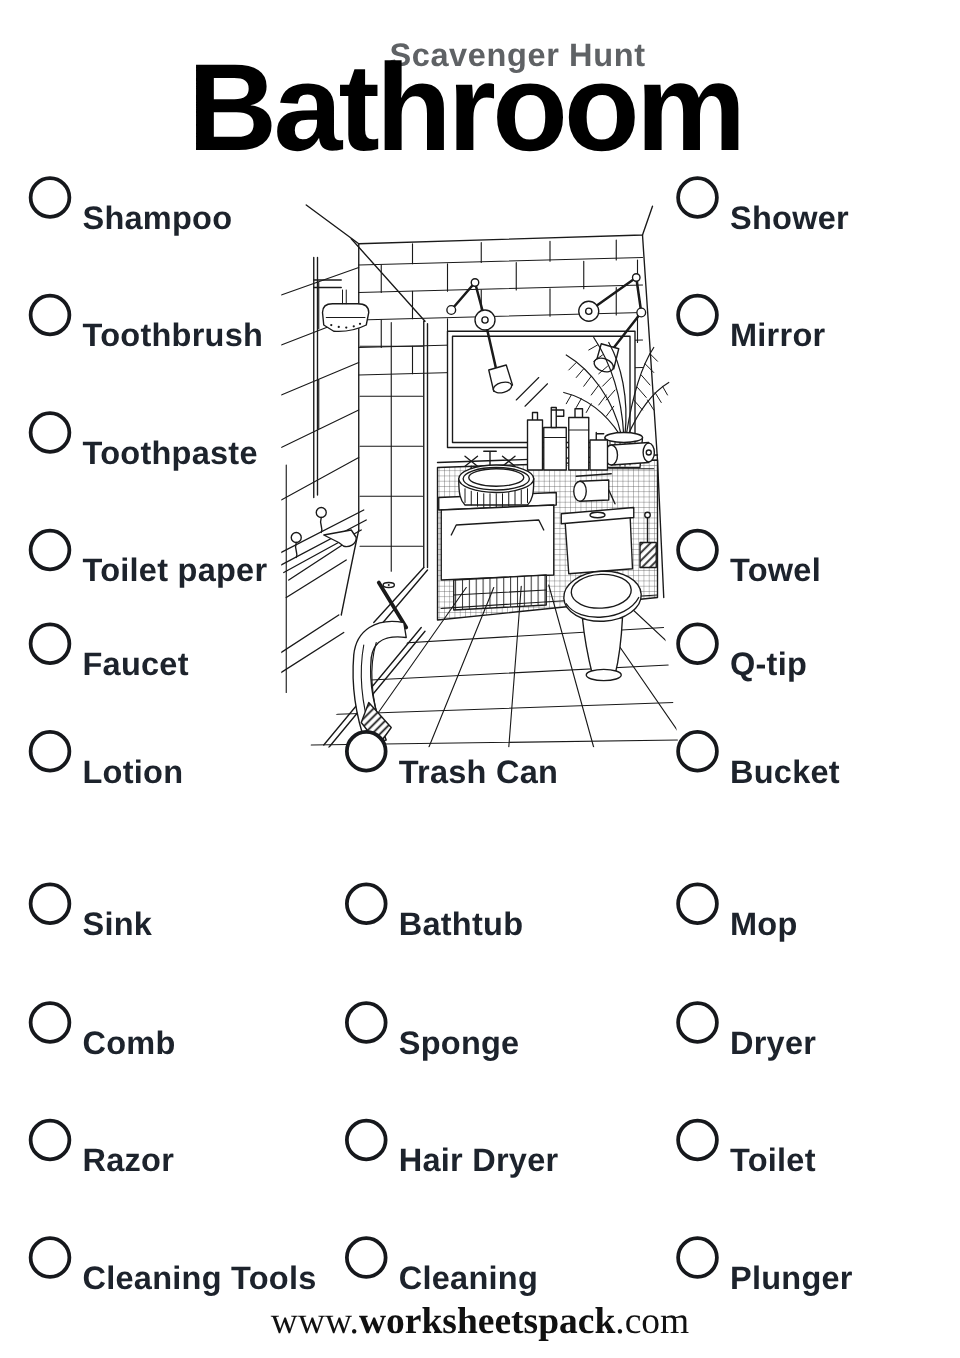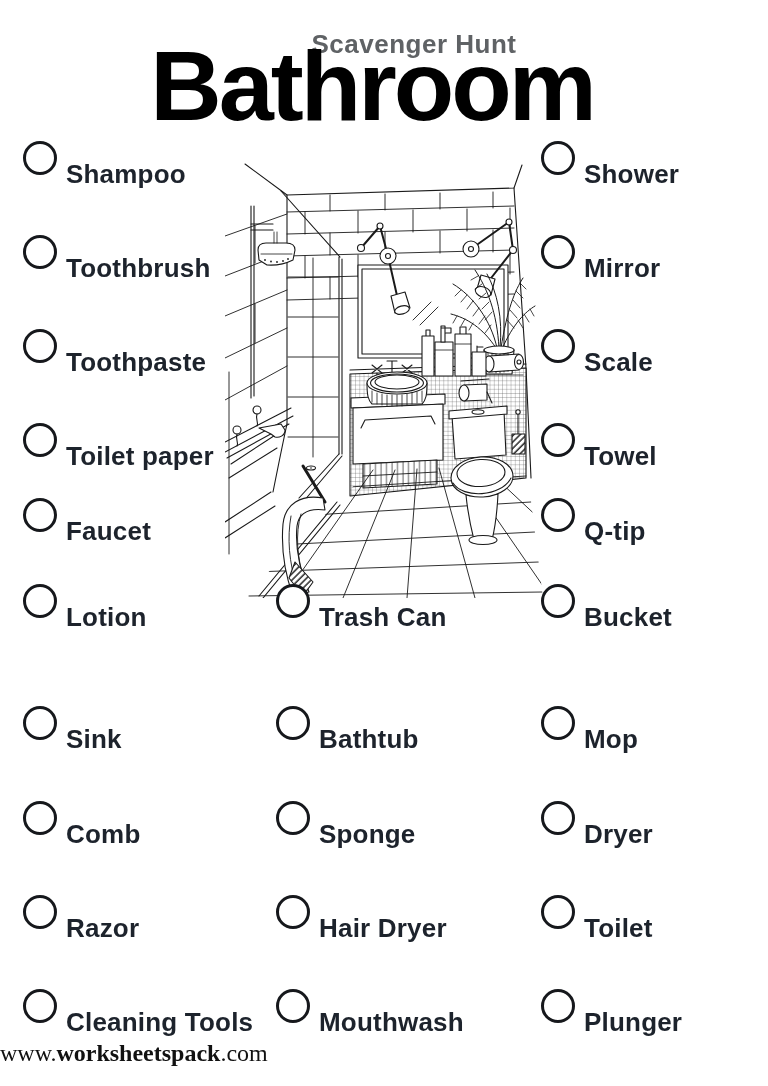--- a/index.html
+++ b/index.html
@@ -35,23 +35,23 @@
   
   .r1{top:141px}.r2{top:235px}.r3{top:329px}.r4{top:423px}.r5{top:498px}
   .r6{top:584px}.r7{top:706px}.r8{top:801px}.r9{top:895px}.r10{top:989px}
   .cL{left:23px}.cM{left:276px}.cR{left:541px}
 
   
   .art{position:absolute;left:225px;top:162px;width:318px;height:436px;}
 
   
   .footer{
-    position:absolute;top:1040px;left:0;width:768px;text-align:left;
+    position:absolute;top:1040px;left:0;width:768px;text-align:center;
     font-family:"Liberation Serif","DejaVu Serif",serif;
-    font-size:24px;color:#111;
+    font-size:30px;color:#111;
   }
   .footer b{font-weight:bold;}
 </style>
 </head>
 <body>
 
 <div class="page">
 
   <div class="subtitle">Scavenger Hunt</div>
   <div class="title">Bathroom</div>
@@ -302,34 +302,30 @@
   <div class="item cM r8">
     <span class="circle"></span>
     <span class="label">Sponge</span>
   </div>
   <div class="item cM r9">
     <span class="circle"></span>
     <span class="label">Hair Dryer</span>
   </div>
   <div class="item cM r10">
     <span class="circle"></span>
-    <span class="label">Mouthwash</span>
+    <span class="label">Cleaning</span>
   </div>
 
   <div class="item cR r1">
     <span class="circle"></span>
     <span class="label">Shower</span>
   </div>
   <div class="item cR r2">
     <span class="circle"></span>
     <span class="label">Mirror</span>
-  </div>
-  <div class="item cR r3">
-    <span class="circle"></span>
-    <span class="label">Scale</span>
   </div>
   <div class="item cR r4">
     <span class="circle"></span>
     <span class="label">Towel</span>
   </div>
   <div class="item cR r5">
     <span class="circle"></span>
     <span class="label">Q-tip</span>
   </div>
   <div class="item cR r6">

